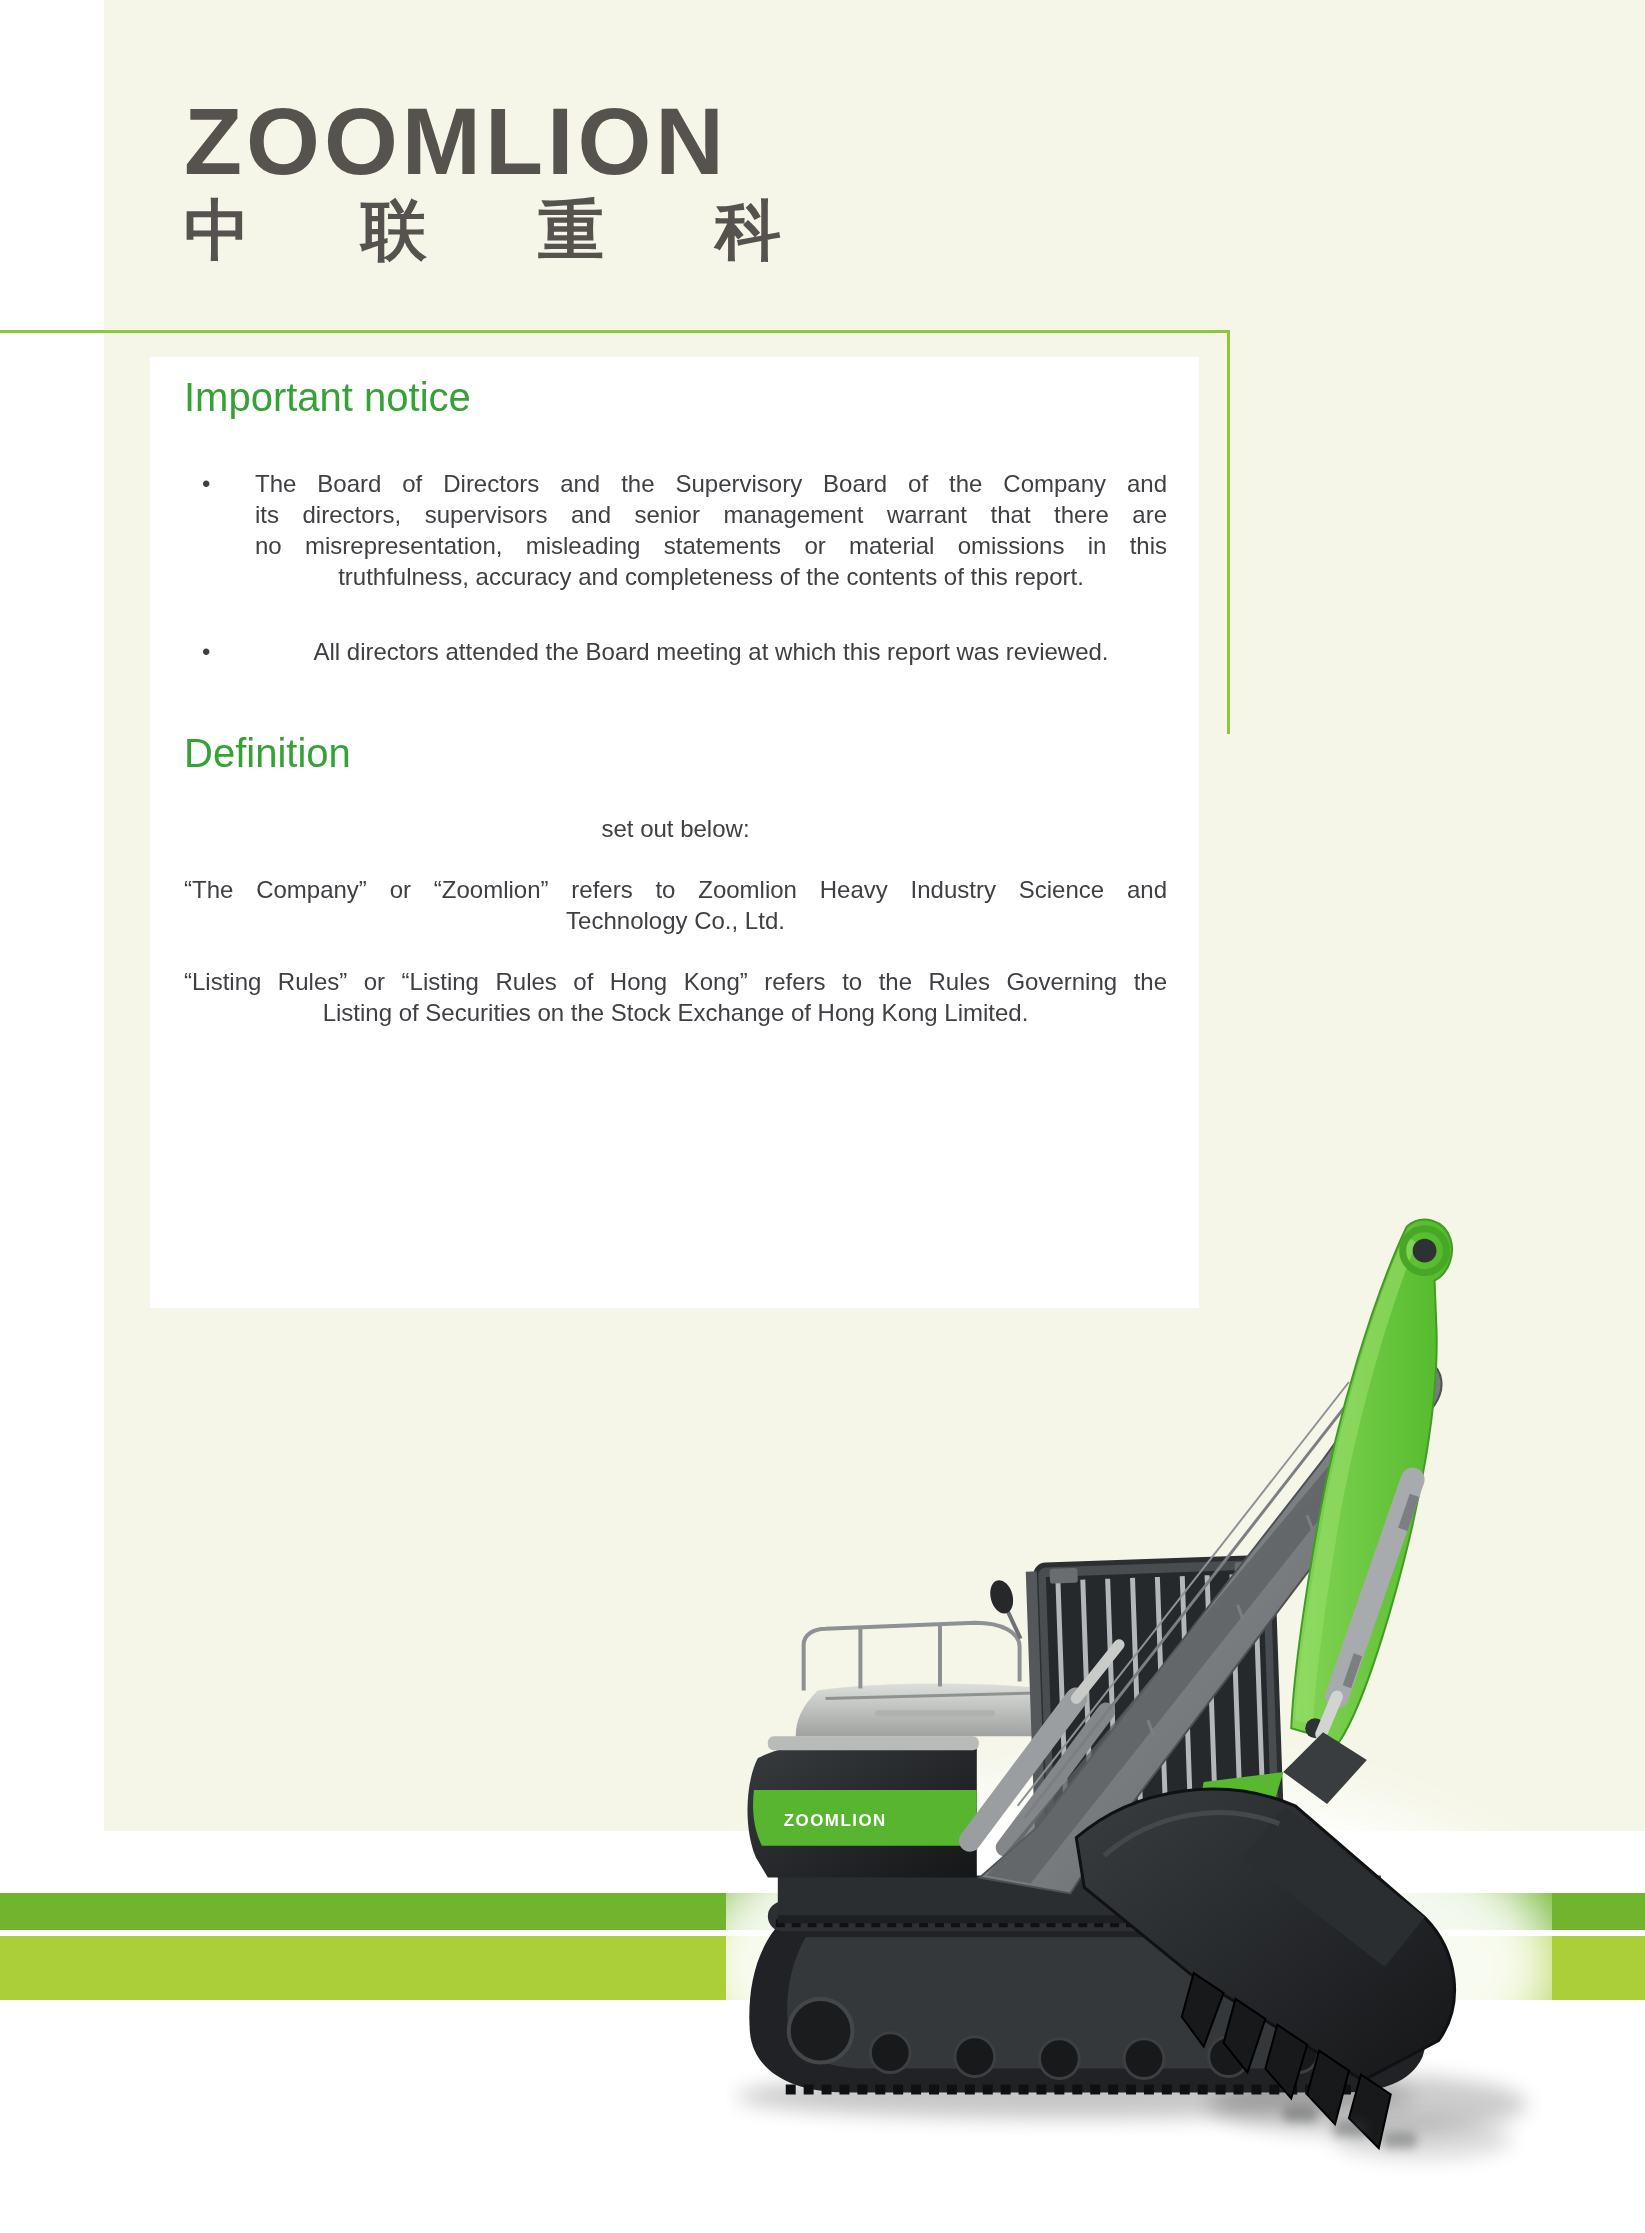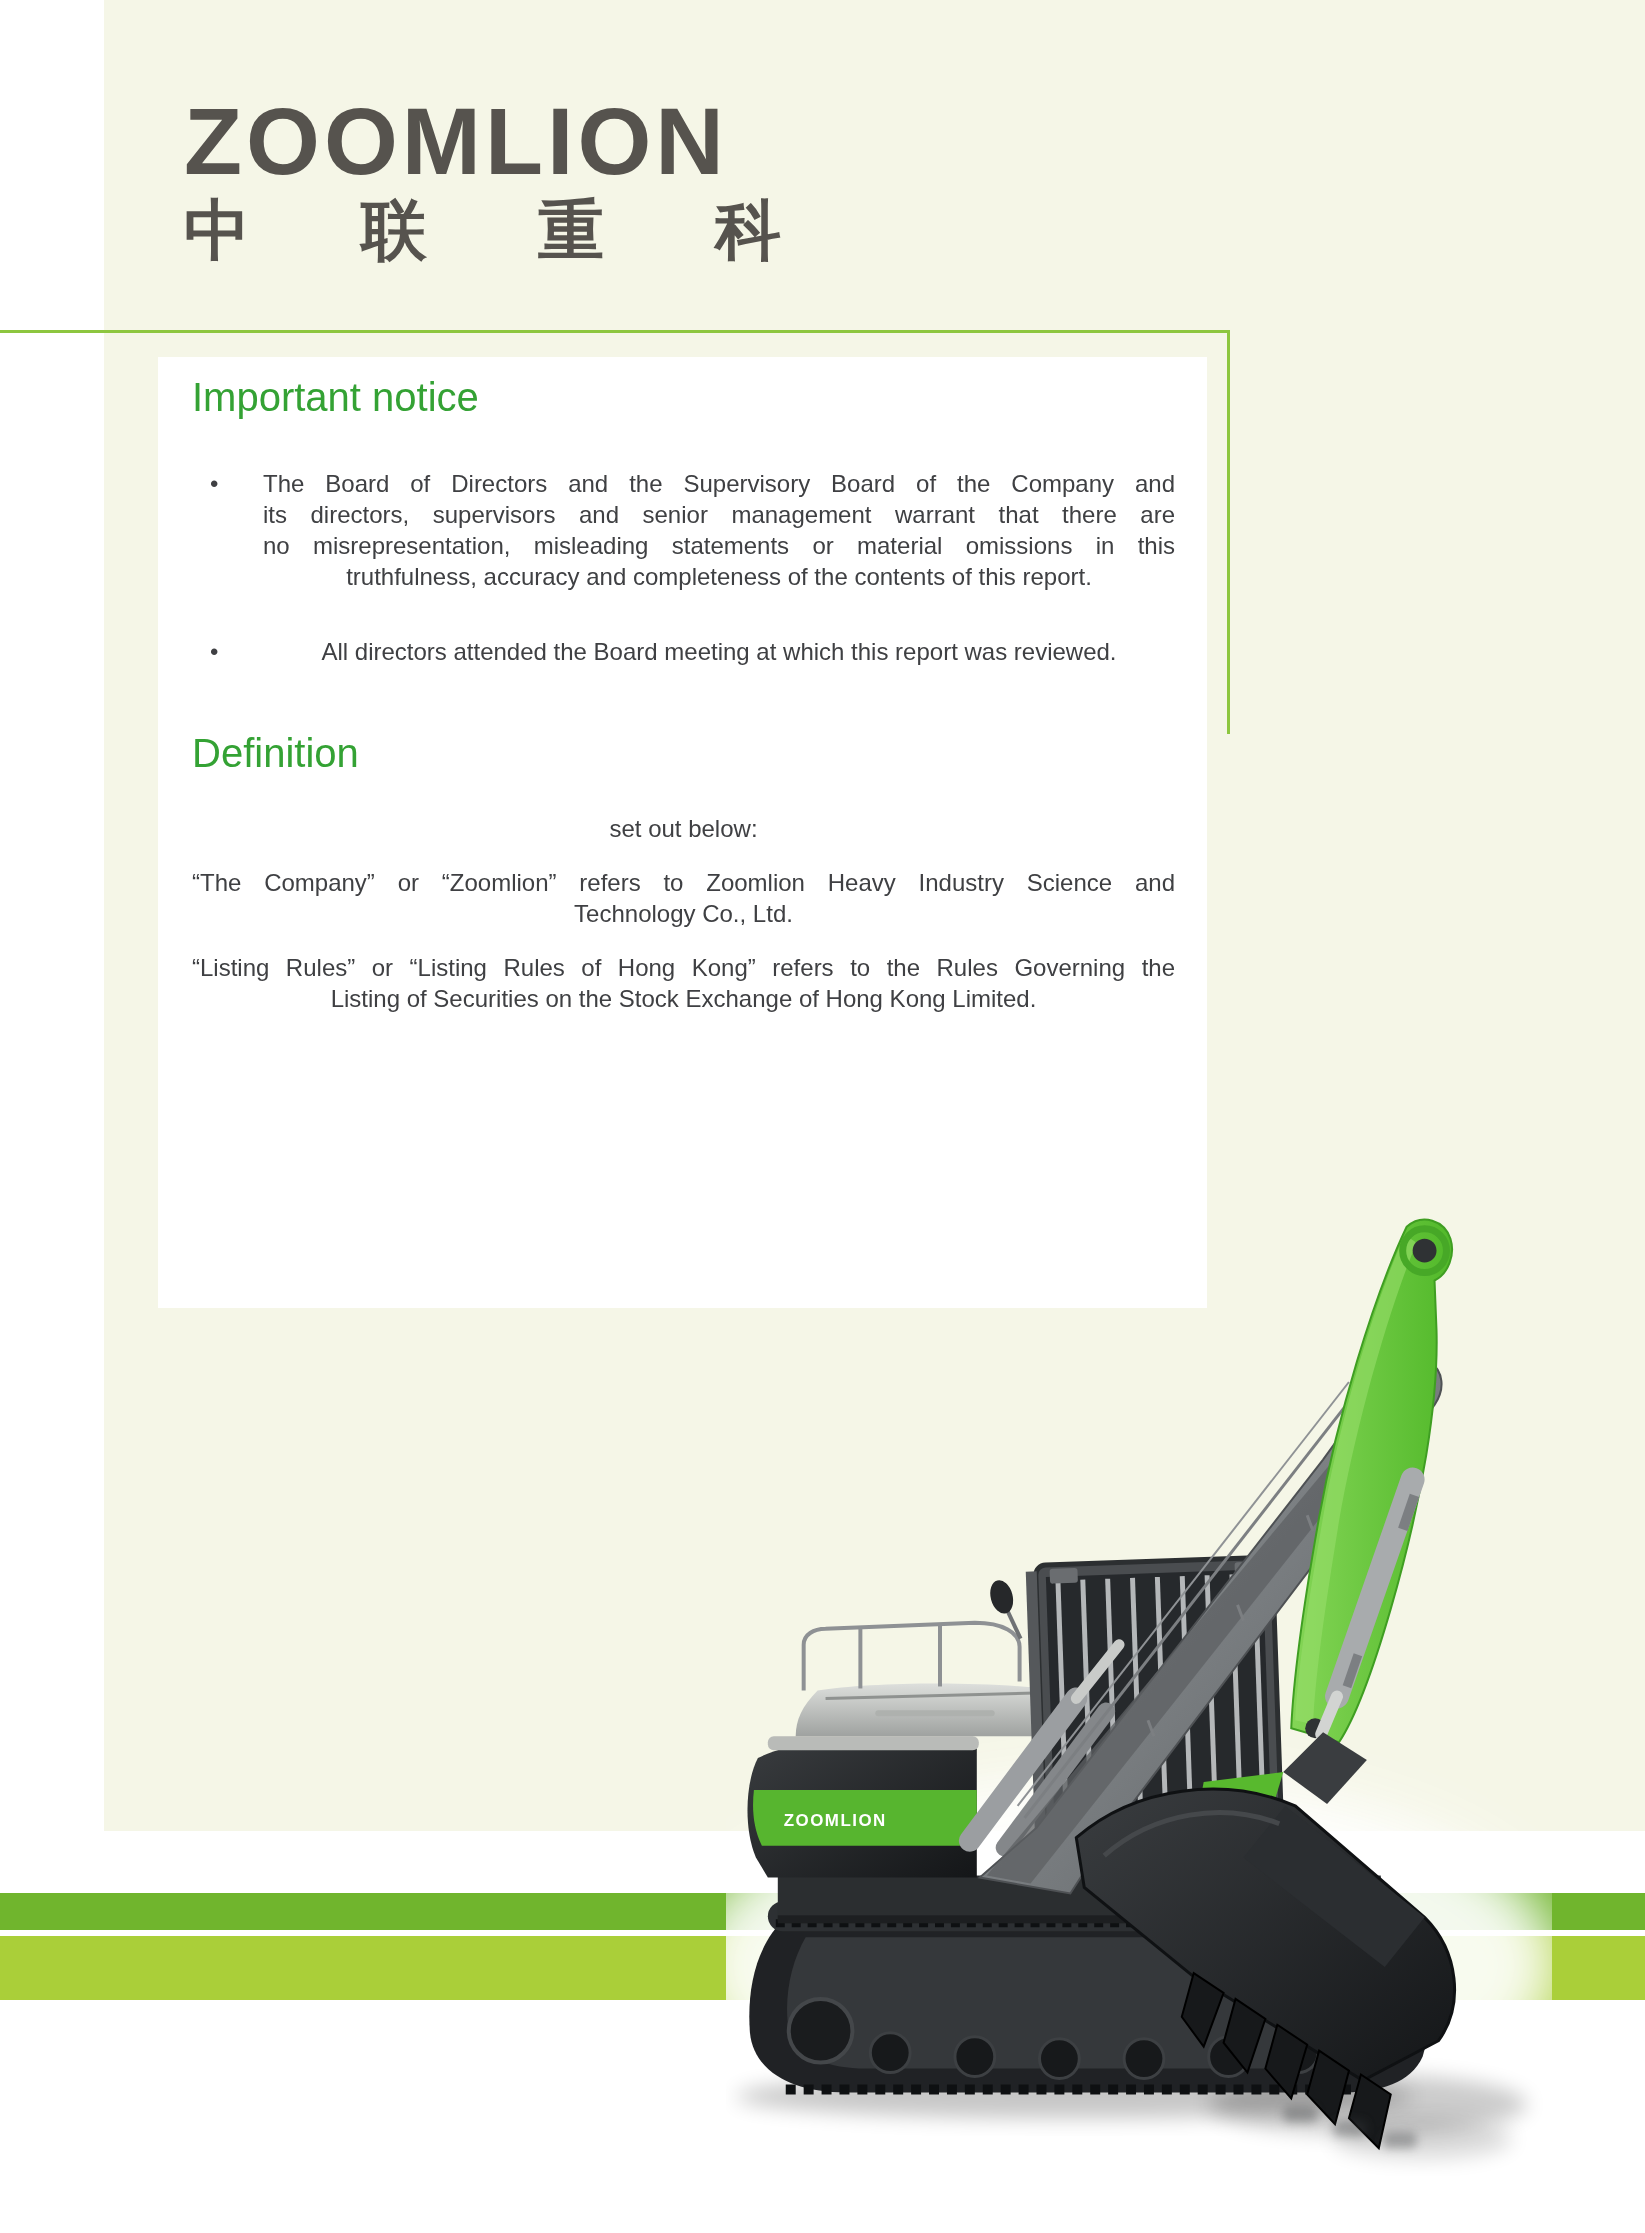--- a/index.html
+++ b/index.html
@@ -12,36 +12,36 @@
   .bg-cream{position:absolute;left:104px;top:0;width:1541px;height:1831px;background:#f5f6e7;}
   .rule-h{position:absolute;left:0;top:330px;width:1230px;height:3px;background:#8dc63f;}
   .rule-v{position:absolute;left:1227px;top:330px;width:3px;height:404px;background:#8dc63f;}
 
   .logo{position:absolute;left:184px;top:94px;color:#56534e;}
   .logo-latin{font-size:95px;font-weight:900;line-height:1.0;letter-spacing:4px;}
   .logo-cjk{display:flex;justify-content:space-between;width:597px;margin-top:8px;
     font-size:66px;font-weight:900;line-height:1.0;}
 
   .content-box{
-    position:absolute;left:158px;top:357px;width:1049px;height:951px;background:#ffffff;
+    position:absolute;left:150px;top:357px;width:1049px;height:951px;background:#ffffff;
     padding:8px 32px 16px 34px;box-sizing:border-box;color:#3f4043;
   }
   .green-heading{color:#34a234;font-size:40px;font-weight:400;line-height:48px;margin:0;}
   .h-notice{margin-top:8px;}
   .h-definition{margin-top:62px;}
 
   .body-text{font-size:24px;line-height:31px;color:#3f4043;}
   .bullets{margin-top:47px;padding-left:18px;}
   .bullet-row{display:flex;}
   .bullet-row + .bullet-row{margin-top:44px;}
   .bullet-glyph{width:53px;flex:0 0 53px;}
   .bullet-body{flex:1 1 auto;min-width:0;}
   .jline{text-align:justify;text-align-last:justify;}
   .lline{text-align:center;}
-  .para{margin-top:23px;}
+  .para{margin-top:30px;}
   .para.first{margin-top:36px;}
 
   .stripe-dark{position:absolute;left:0;top:1893px;width:1646px;height:37px;background:#70b52d;}
   .stripe-light{position:absolute;left:0;top:1936px;width:1646px;height:64px;background:#aacf39;}
 
   .excavator{position:absolute;left:726px;top:1179px;width:826px;height:1005px;}
 </style>
 </head>
 <body>
 

